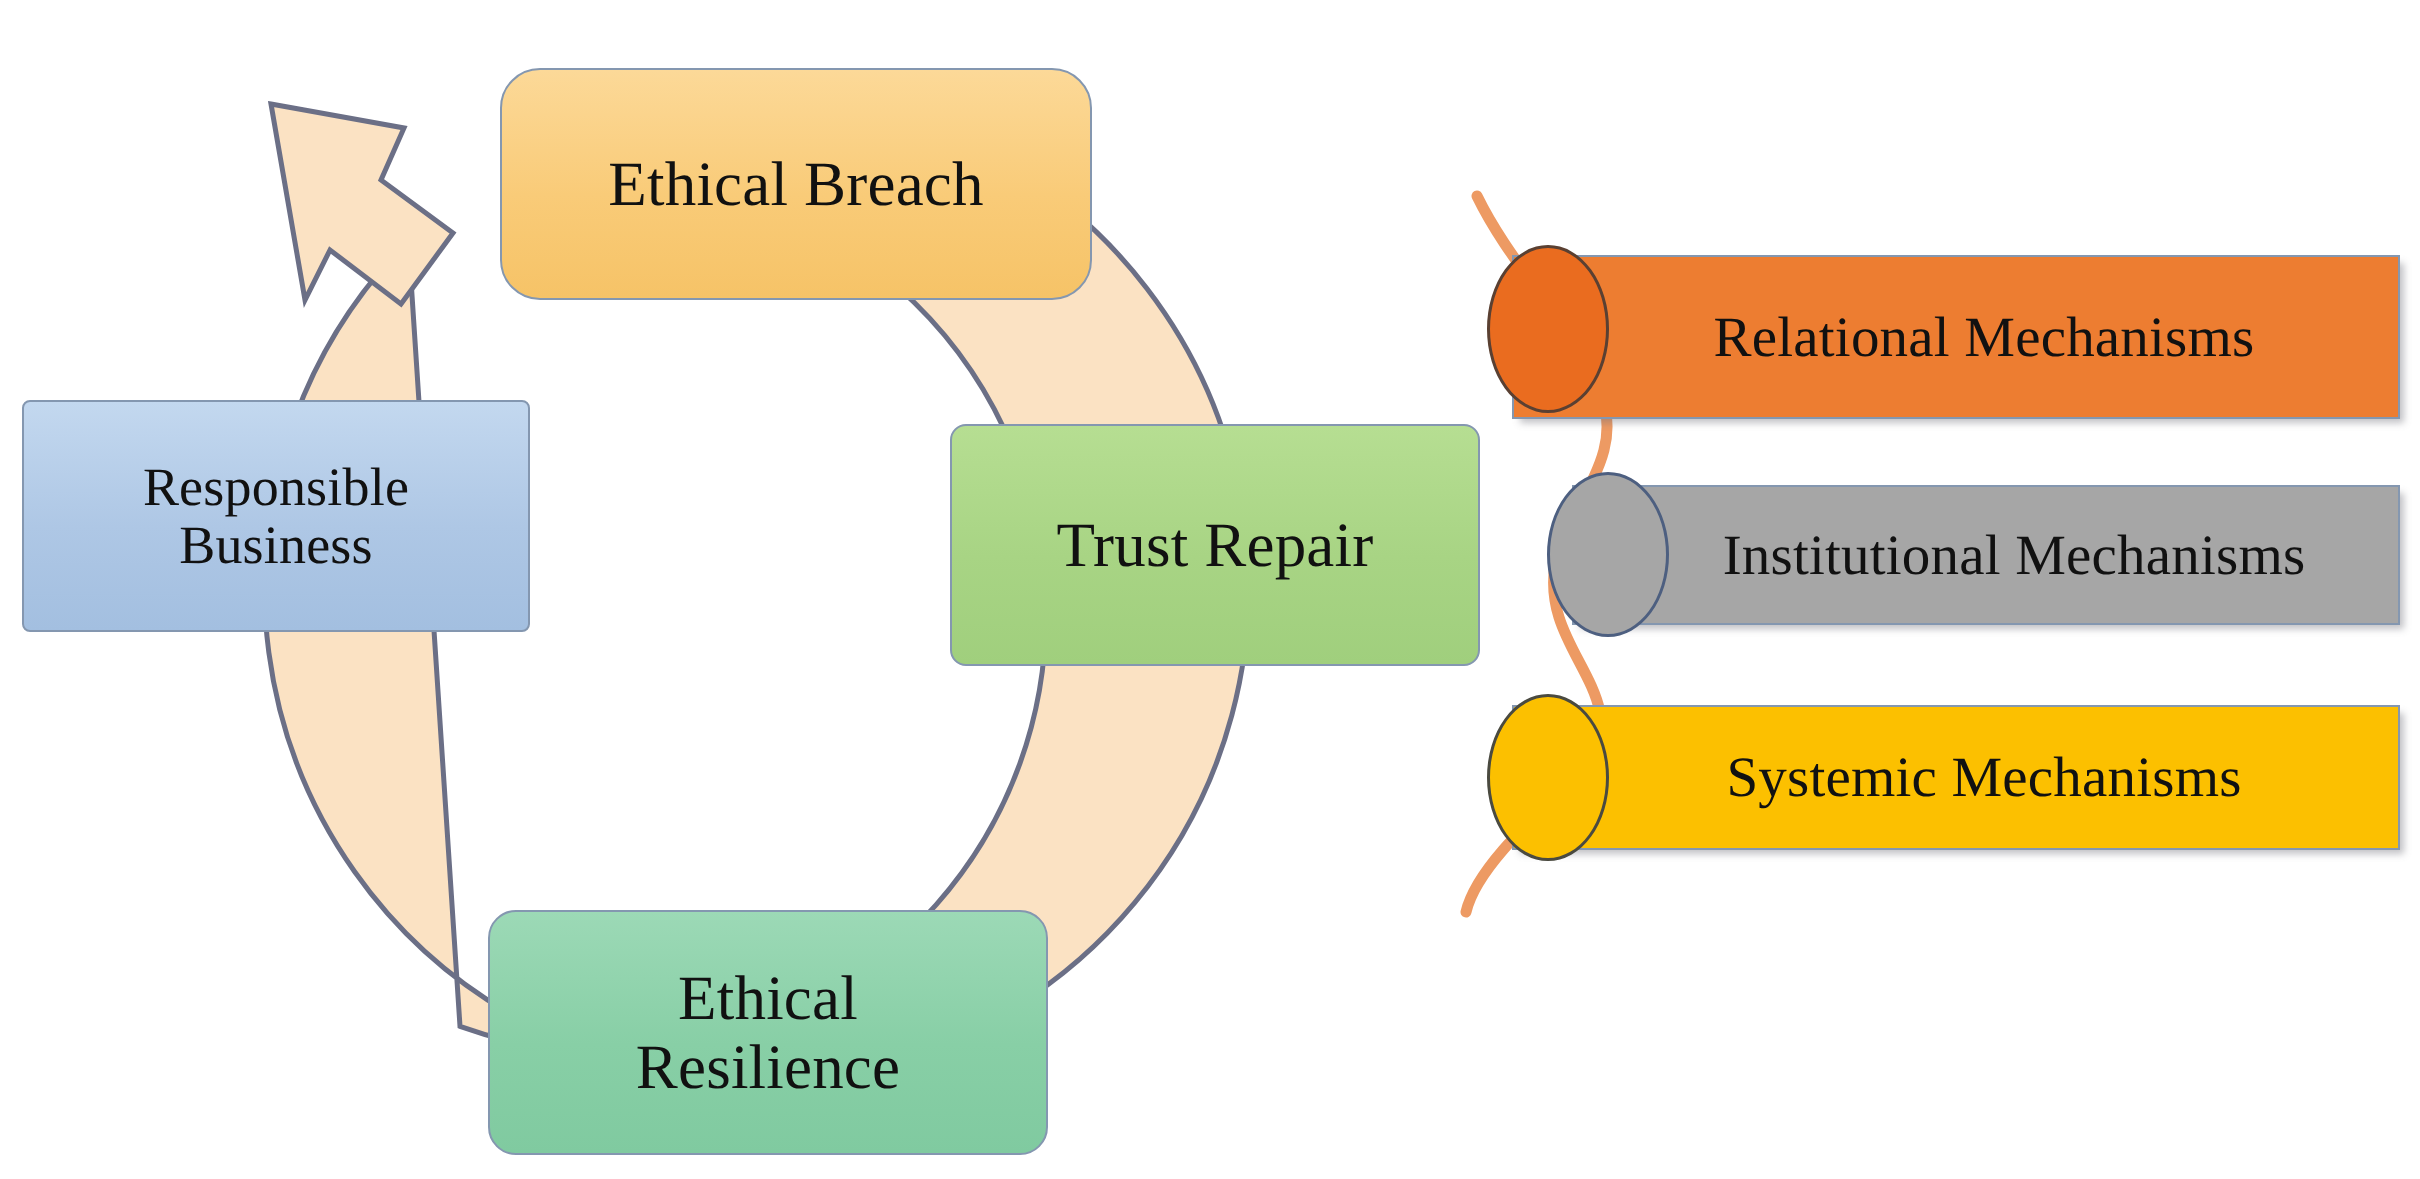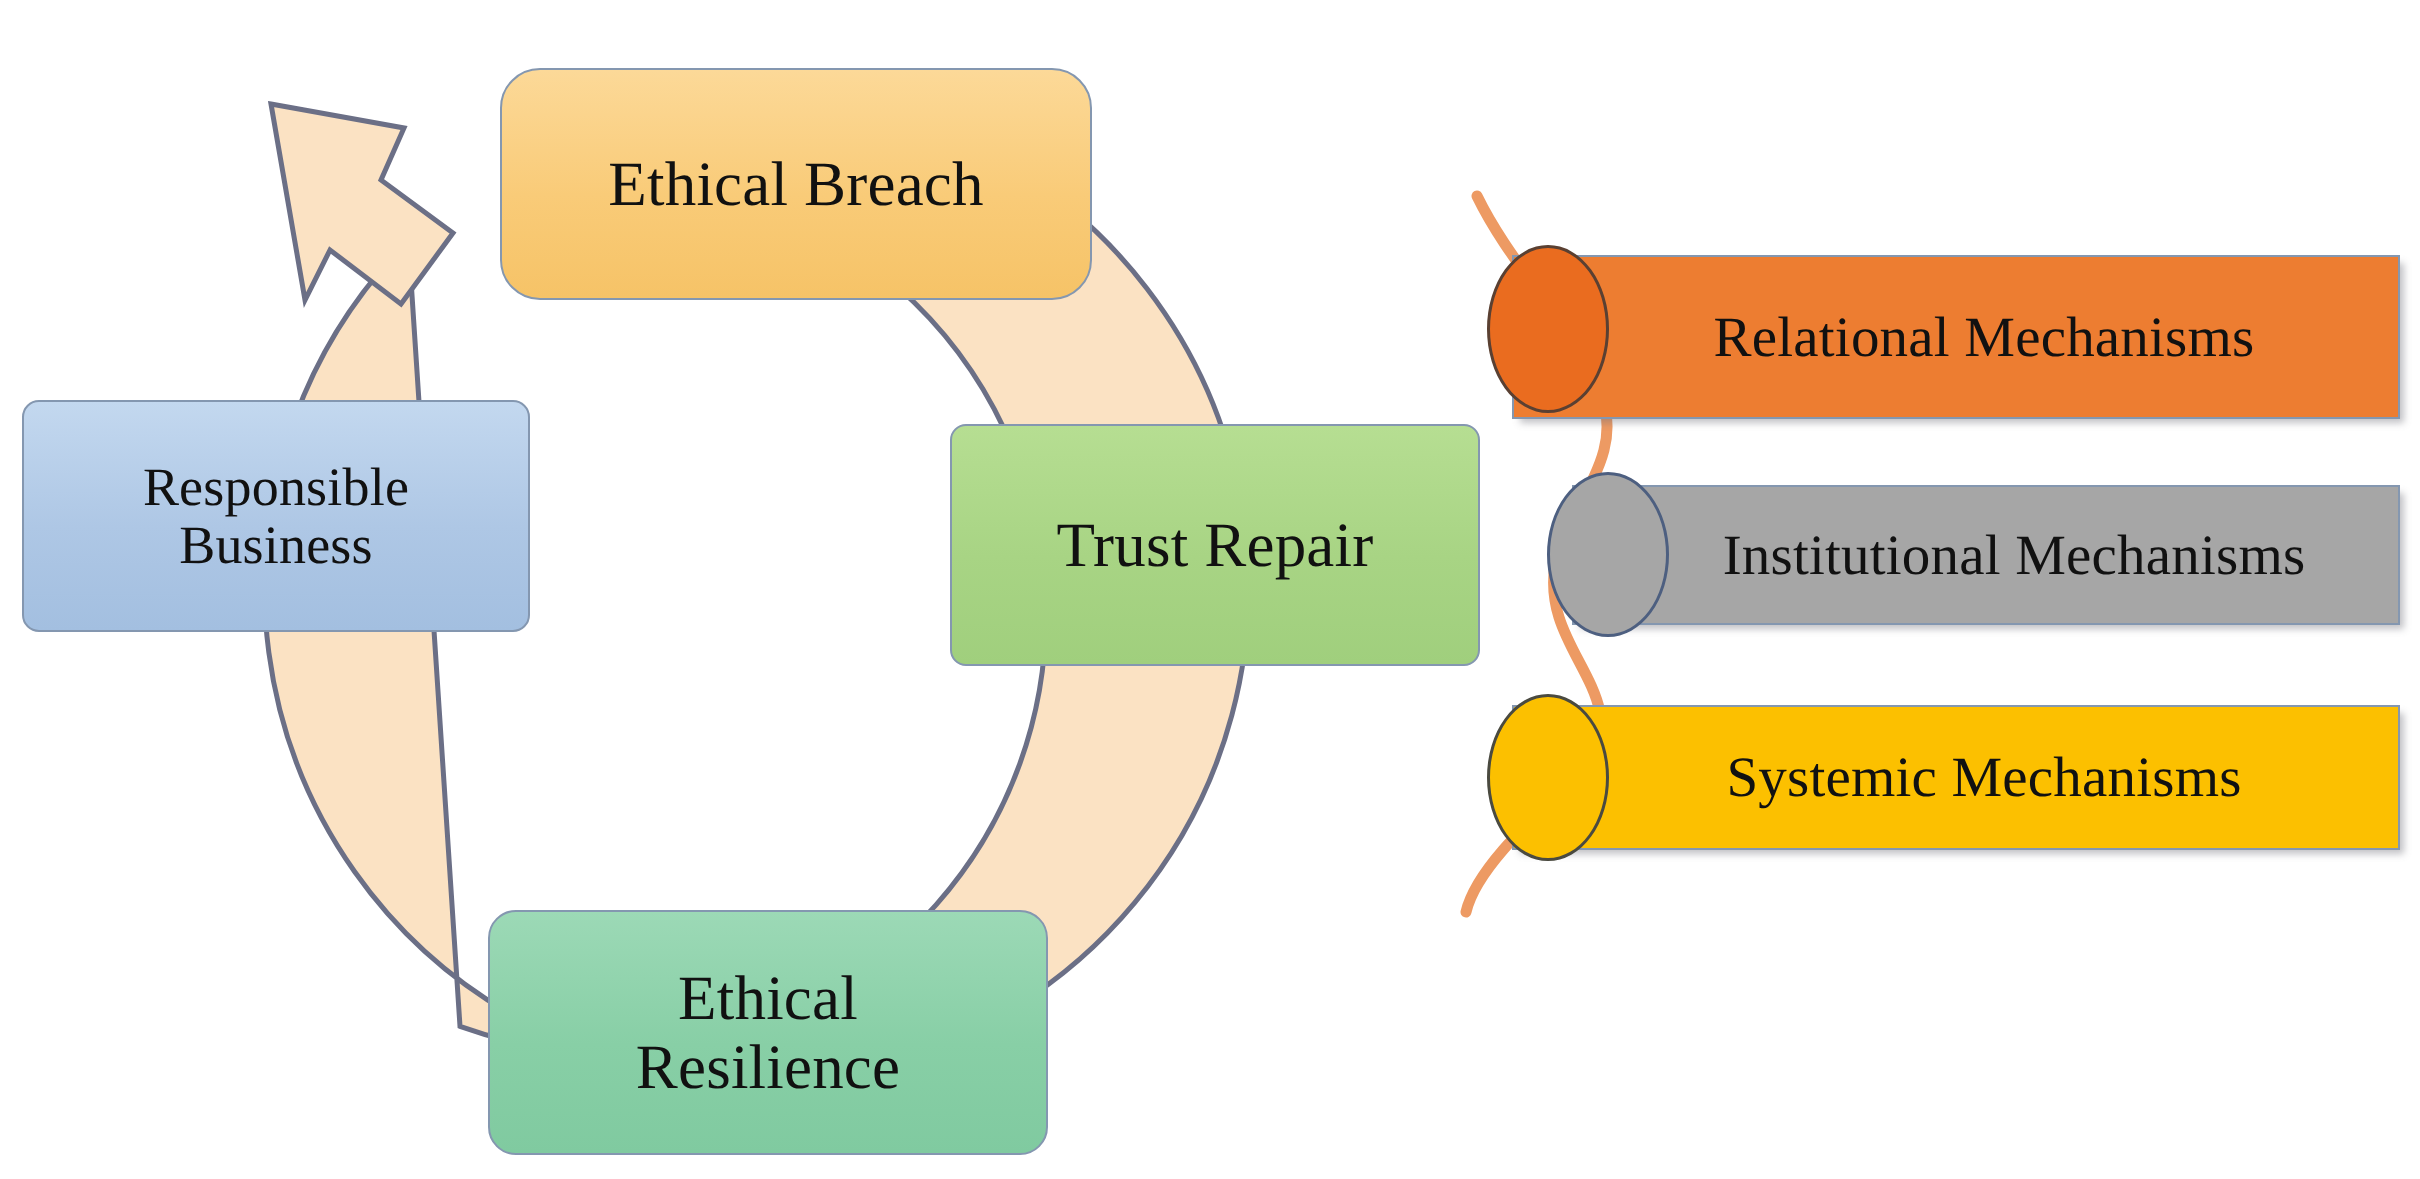--- a/index.html
+++ b/index.html
@@ -50,21 +50,21 @@
     left: 500px; top: 20px; width: 592px; height: 232px;
     background: linear-gradient(180deg, #fcd998 0%, #f9cb78 55%, #f6c367 100%);
     font-size: 63px;
     border-radius: 40px;
     margin-top: 48px;
   }
   #node-rbd {
     left: 22px; top: 400px; width: 508px; height: 232px;
     background: linear-gradient(180deg, #c3d8ef 0%, #aec7e5 55%, #a3bfe0 100%);
     font-size: 54px;
-    border-radius: 17px;
+    border-radius: 8px;
   }
   #node-trust {
     left: 950px; top: 424px; width: 530px; height: 242px;
     background: linear-gradient(180deg, #b6de92 0%, #a8d484 55%, #a0cf7d 100%);
     font-size: 63px;
     border-radius: 16px;
   }
   #node-resilience {
     left: 488px; top: 910px; width: 560px; height: 245px;
     background: linear-gradient(180deg, #9cd9b6 0%, #88cfa6 55%, #80caa0 100%);

